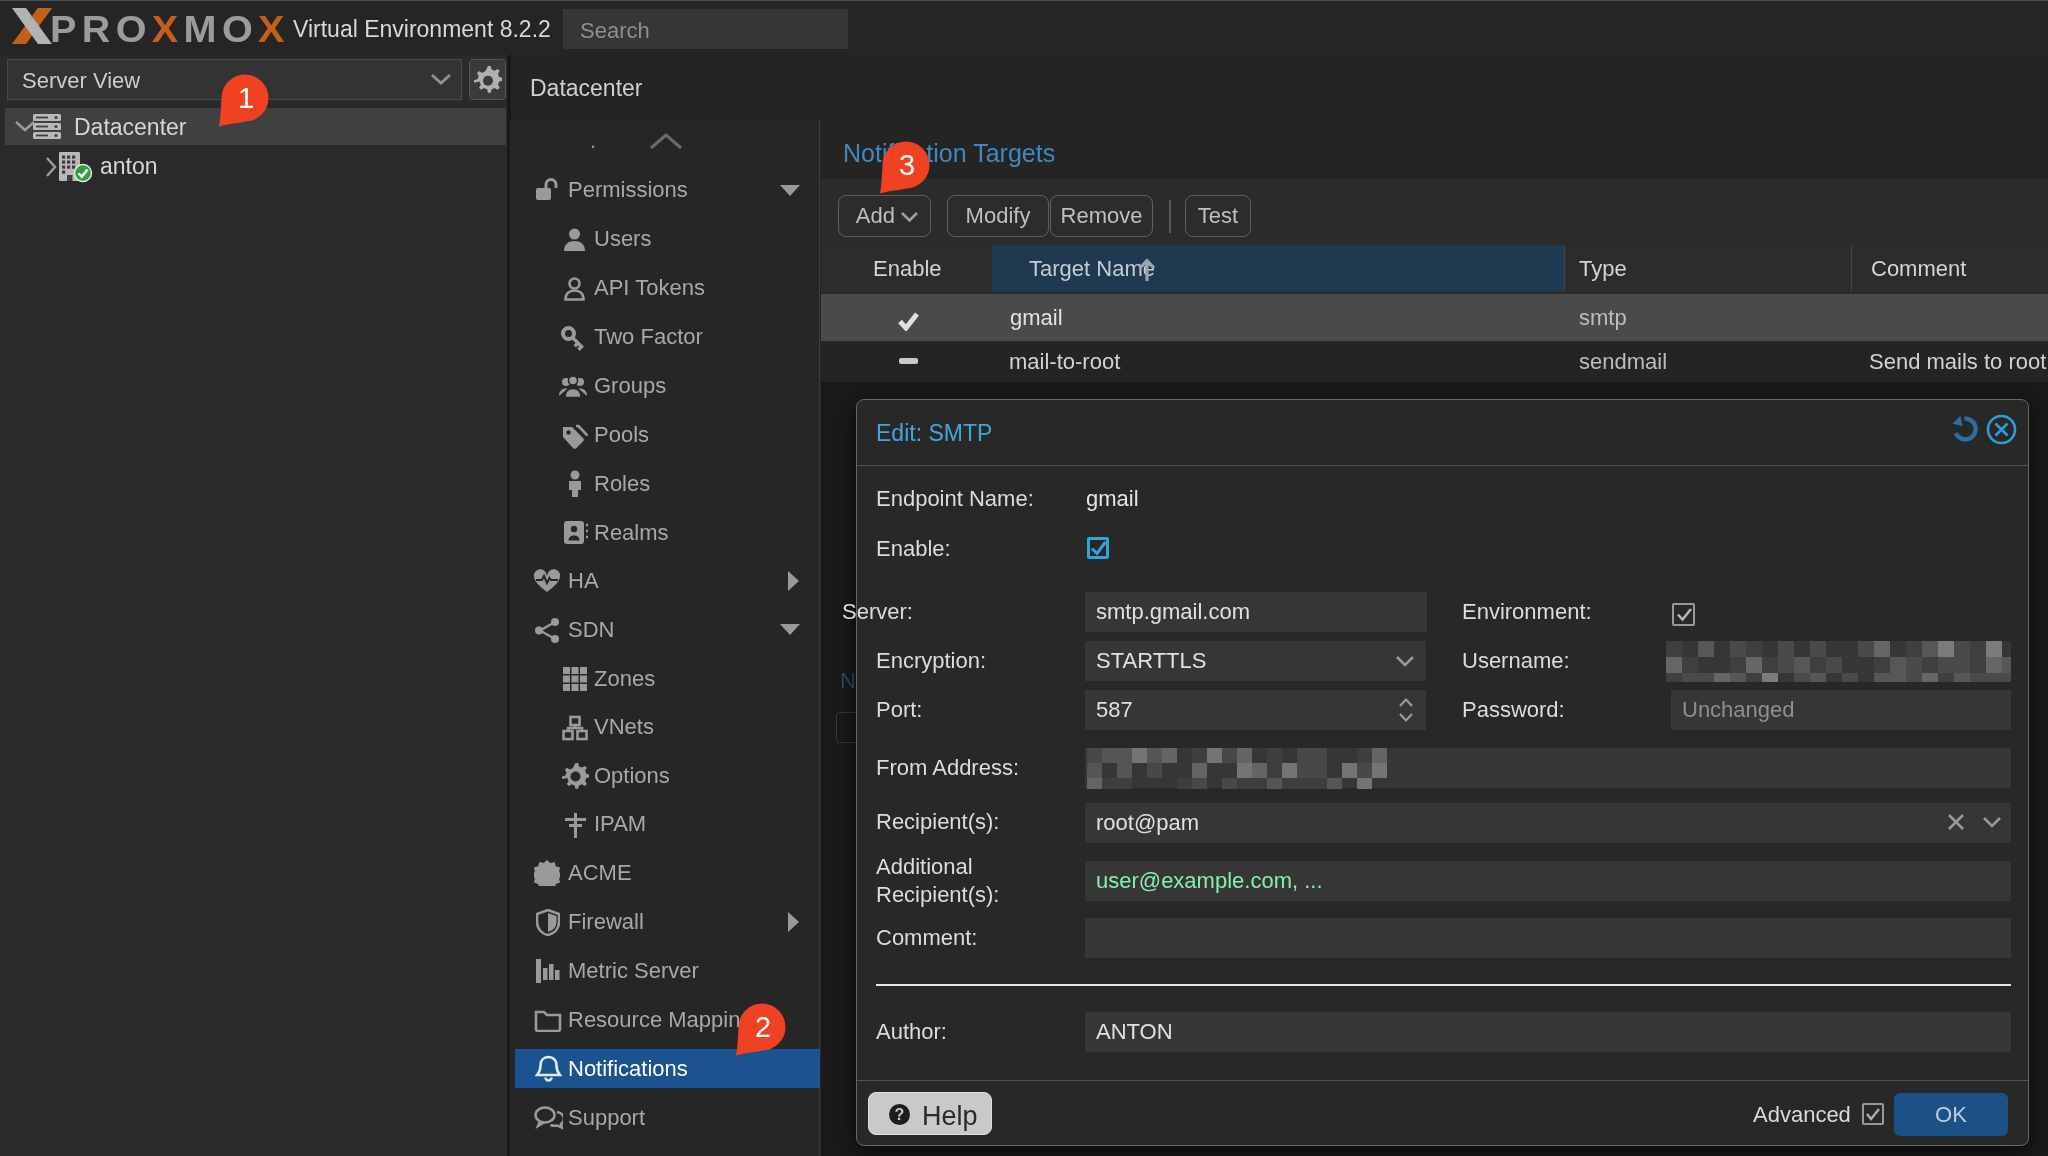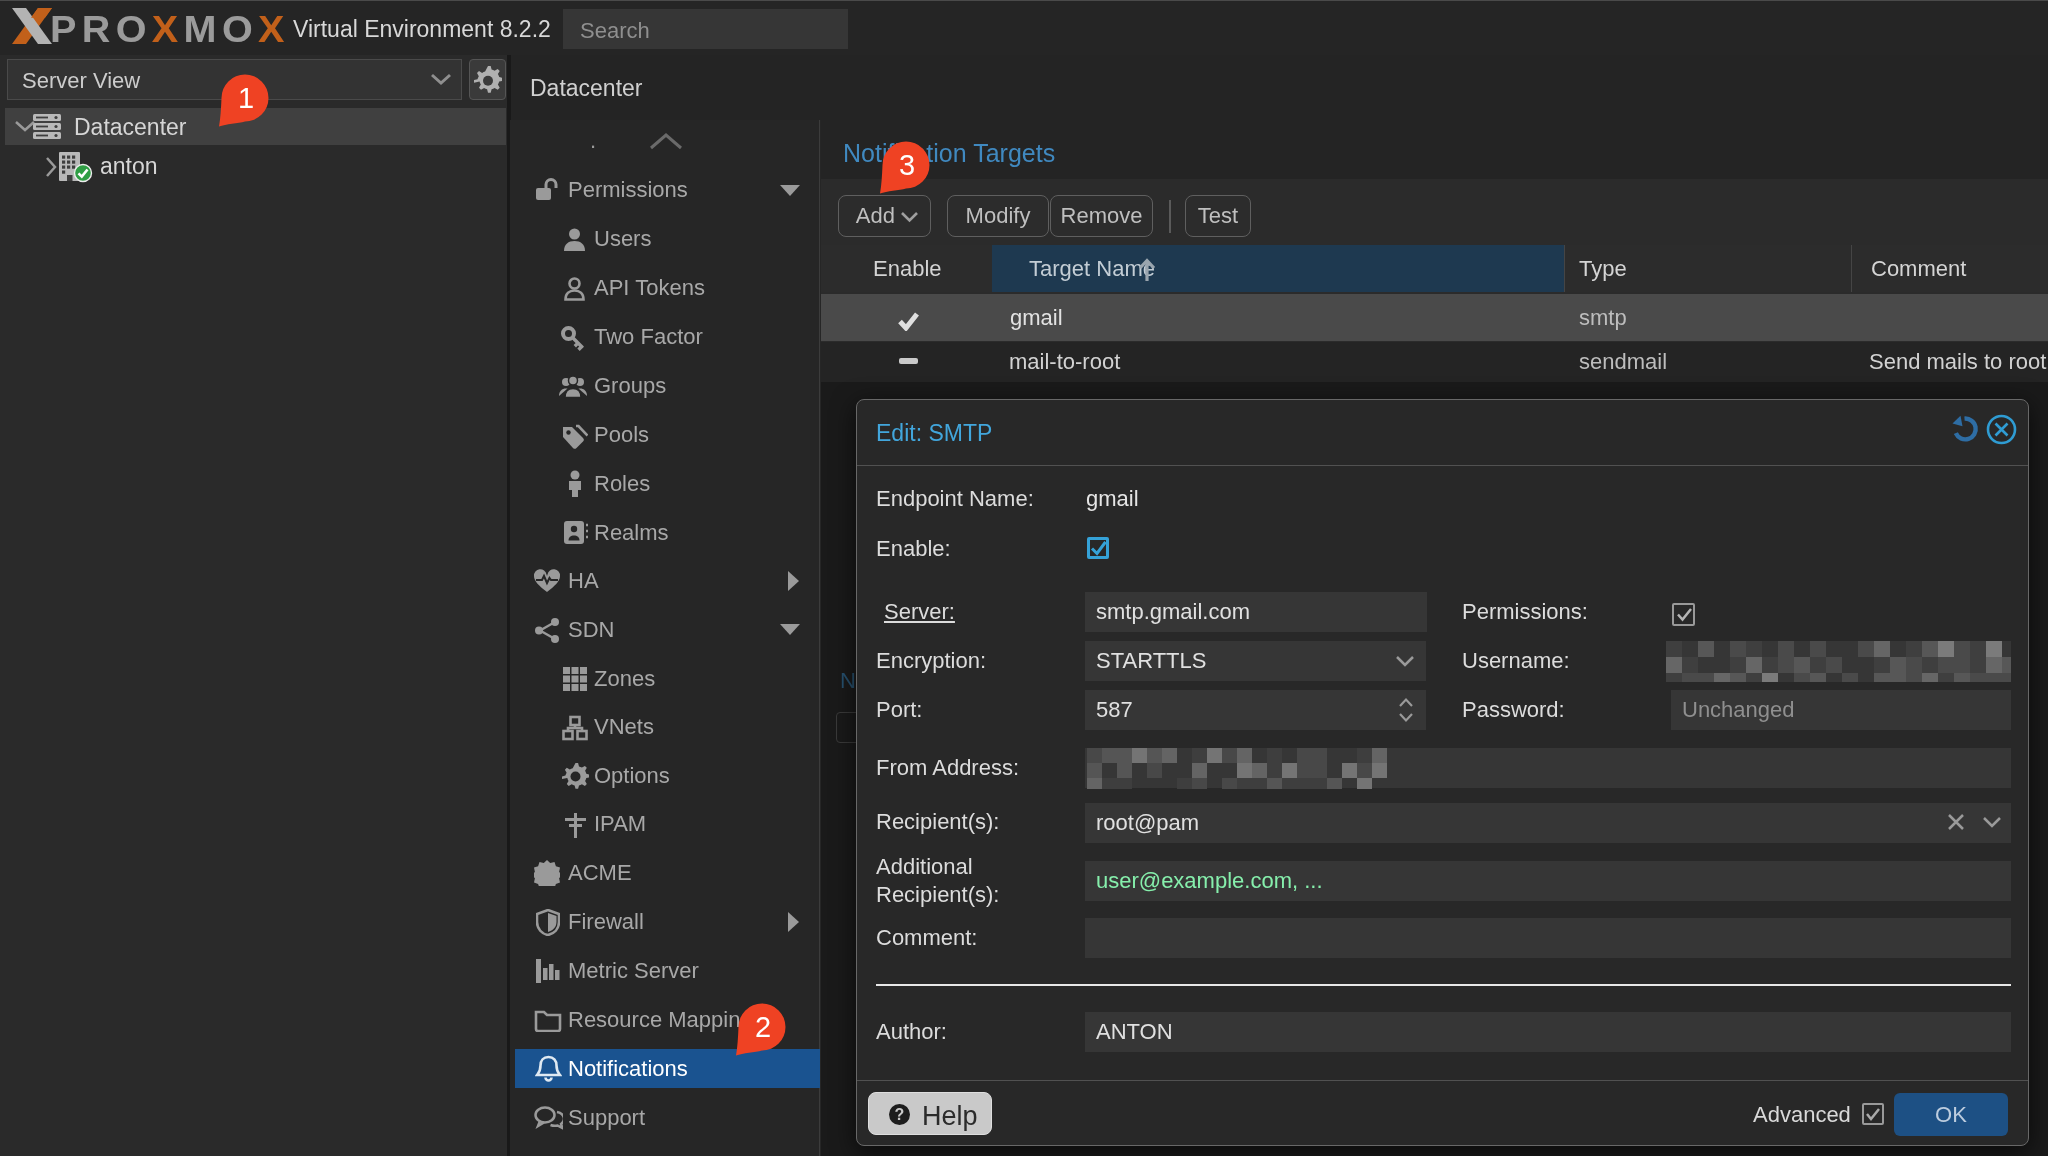--- a/index.html
+++ b/index.html
@@ -321,23 +321,23 @@
 
   <div class="abs lbl" style="left:876px;top:486px;">Endpoint Name:</div>
   <div class="abs" style="left:1086px;top:486px;color:#e5e5e5;font-size:22px;">gmail</div>
 
   <div class="abs lbl" style="left:876px;top:536px;">Enable:</div>
   <div class="abs" style="left:1087px;top:537px;width:22px;height:22px;border:3px solid #35a2d8;border-radius:2px;"></div>
   <svg class="abs" style="left:1090px;top:539px;" width="17" height="17">
       <path d="M2 9.5 L7 14.5 L15.5 3" stroke="#35a2d8" stroke-width="3" fill="none"></path>
     </svg>
 
-  <div class="abs lbl" style="left:884px;top:599px;text-decoration:underline;">Server:</div>
+  <div class="abs lbl" style="left:842px;top:599px;">Server:</div>
   <div class="abs inp" style="left:1085px;top:592px;width:342px;">smtp.gmail.com</div>
-  <div class="abs lbl" style="left:1462px;top:599px;">Permissions:</div>
+  <div class="abs lbl" style="left:1462px;top:599px;">Environment:</div>
   <div class="abs" style="left:1672px;top:603px;width:23px;height:23px;border:2px solid #999;border-radius:2px;"></div>
   <svg class="abs" style="left:1676px;top:606px;" width="17" height="17">
       <path d="M2 8.5 L6.5 13.5 L15 3" stroke="#b5b5b5" stroke-width="2.5" fill="none"></path>
     </svg>
 
   <div class="abs lbl" style="left:876px;top:648px;">Encryption:</div>
   <div class="abs inp" style="left:1085px;top:641px;width:341px;">STARTTLS</div>
   <svg class="abs" style="left:1395px;top:655px;" width="20" height="12">
       <path d="M2 2 L10 10 L18 2" stroke="#9a9a9a" stroke-width="2.5" fill="none"></path>
     </svg>

